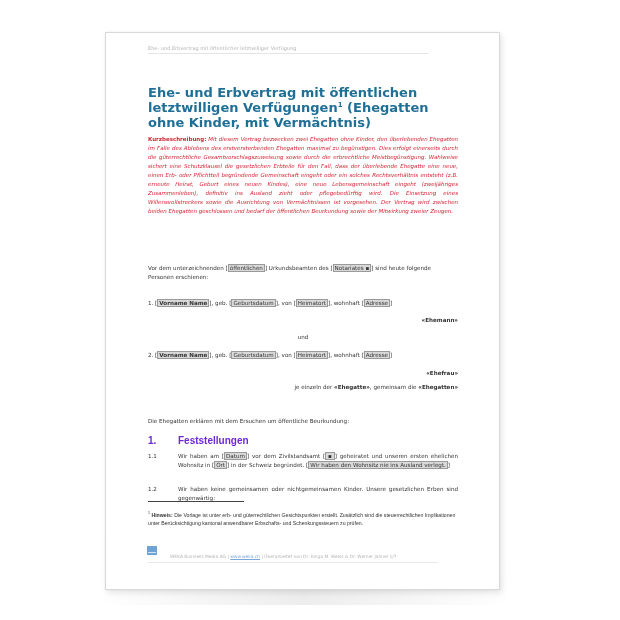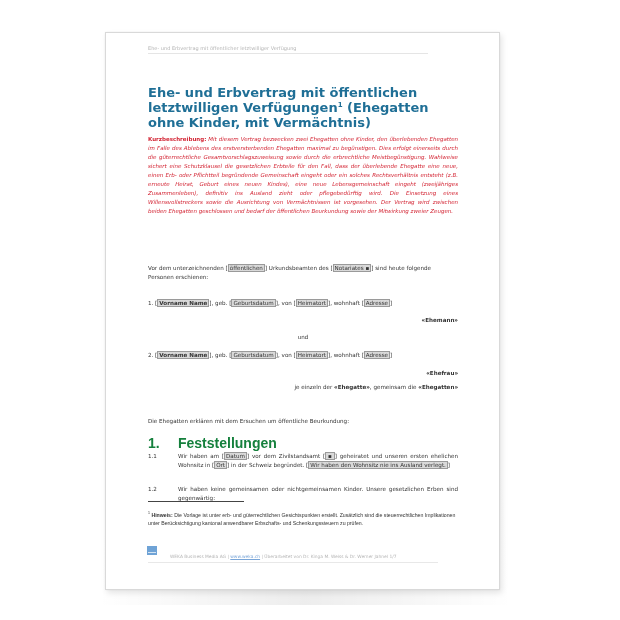--- a/index.html
+++ b/index.html
@@ -37,21 +37,21 @@
       position: absolute; left: 42px; width: 310px; font-size: 5.6px; line-height: 9px; color: #333; margin: 0;
     }
     .fld {
       background: #d9d9d9; border: 0.5px solid #9a9a9a; padding: 0 1px;
     }
     .fld.b { font-weight: bold; }
     .right { text-align: right; }
     .center { text-align: center; }
     .h1 {
       position: absolute; left: 42px; top: 372px; font-family: "Liberation Sans", sans-serif;
-      font-size: 14px; font-weight: bold; color: #15803d; margin: 0;
+      font-size: 10px; font-weight: bold; color: #6d28d9; margin: 0;
     }
     .h1 .num { display: inline-block; width: 30px; }
     .item { position: absolute; left: 42px; width: 310px; font-size: 5.6px; line-height: 9px; color: #333; }
     .item .n { position: absolute; left: 0; top: 0; }
     .item .t { margin-left: 30px; text-align: justify; }
     .fnrule { position: absolute; left: 42px; top: 437px; width: 96px; border-top: 1px solid #444; }
     .footnote {
       position: absolute; left: 42px; top: 444px; width: 310px; font-family: "Liberation Sans", sans-serif;
       font-size: 5.2px; line-height: 8.5px; color: #333; margin: 0;
     }

